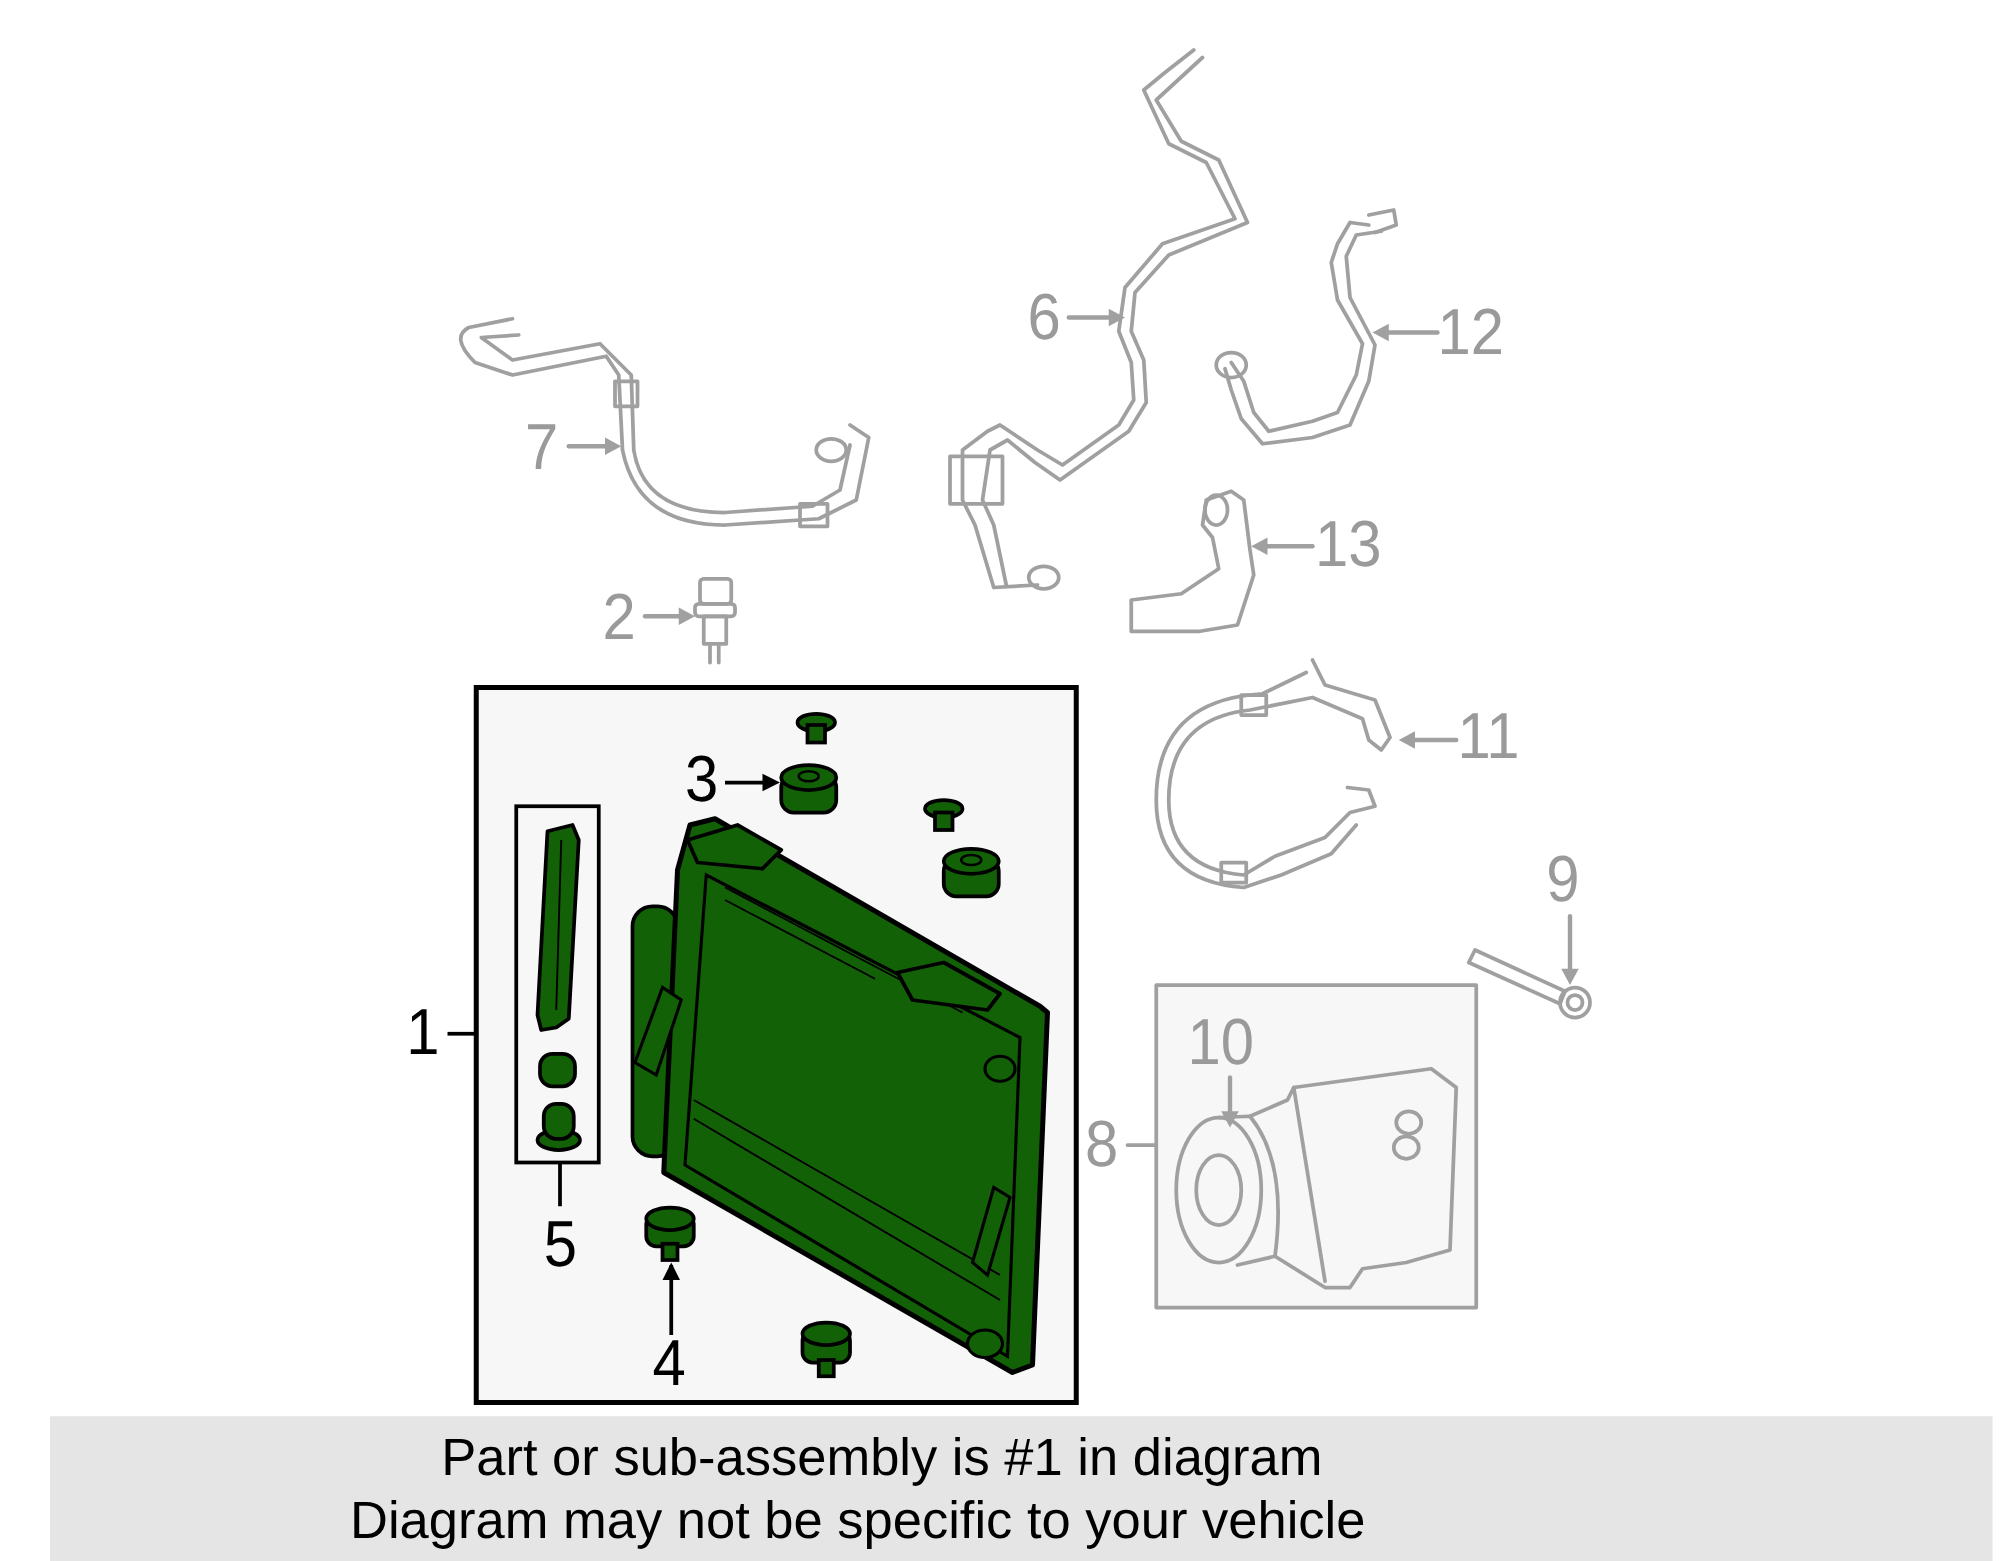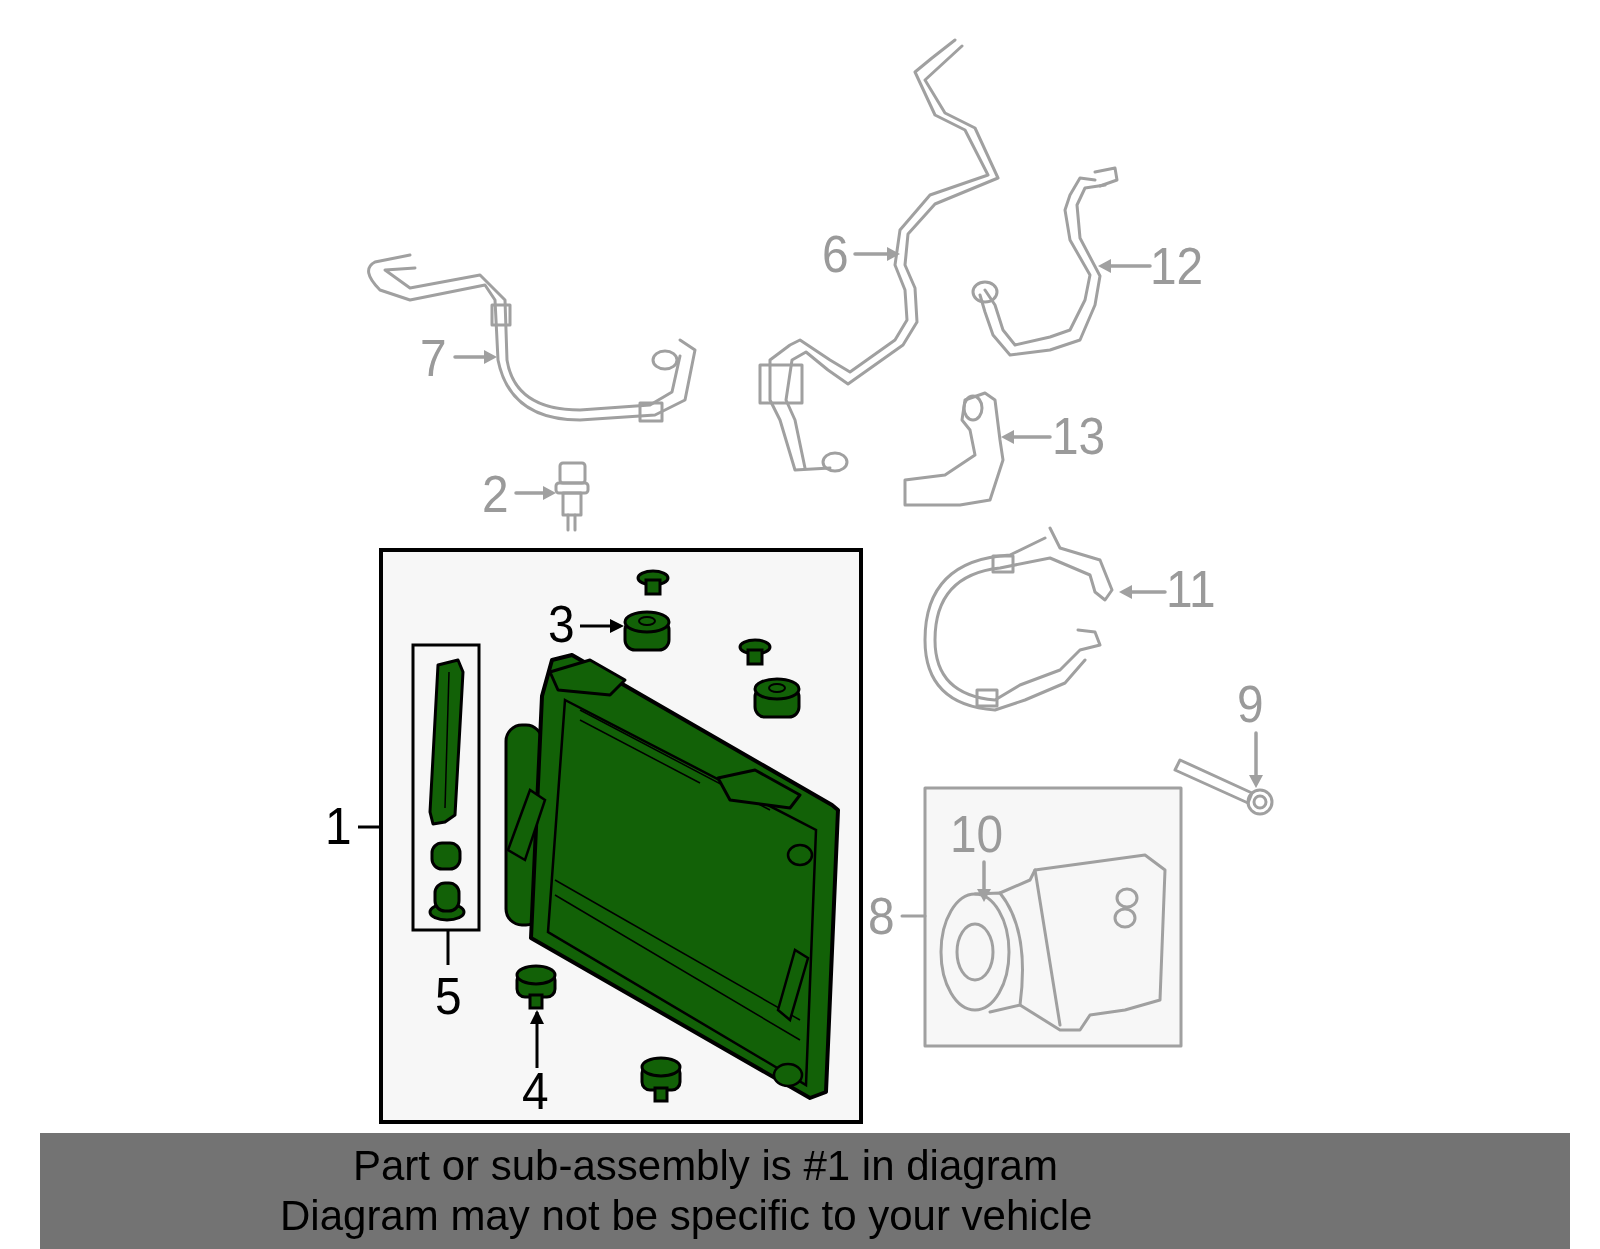--- a/index.html
+++ b/index.html
@@ -1,21 +1,21 @@
 <!DOCTYPE html>
 <html><head>
 <meta charset="utf-8">
 <style>
   html, body { margin:0; padding:0; background:#ffffff; }
   body { width:1600px; height:1249px; position:relative; overflow:hidden; font-family:"Liberation Sans", sans-serif; }
   #diagram { position:absolute; left:0; top:0; width:1600px; height:1249px; }
   .callout { position:absolute; font-family:"Liberation Sans", sans-serif; font-size:52px; line-height:1; transform:scaleX(0.92); transform-origin:left top; }
   .callout.gray { color:#9a9a9a; }
   .callout.black { color:#000; }
-  #banner { position:absolute; left:40px; top:1133px; width:1530px; height:116px; background:#737373; }
+  #banner { position:absolute; left:40px; top:1133px; width:1530px; height:116px; background:#e5e5e5;padding-left:24px; }
   #banner .line { position:absolute; left:0; width:100%; text-align:left; color:#000; font-size:42px; line-height:1; white-space:nowrap; }
   #banner .l1 { top:12px; padding-left:313px; }
   #banner .l2 { top:62px; padding-left:240px; }
 </style>
 </head>
 <body>
 
 <div id="diagram">
 <svg width="1600" height="1249" viewBox="0 0 1600 1249" xmlns="http://www.w3.org/2000/svg">
 

